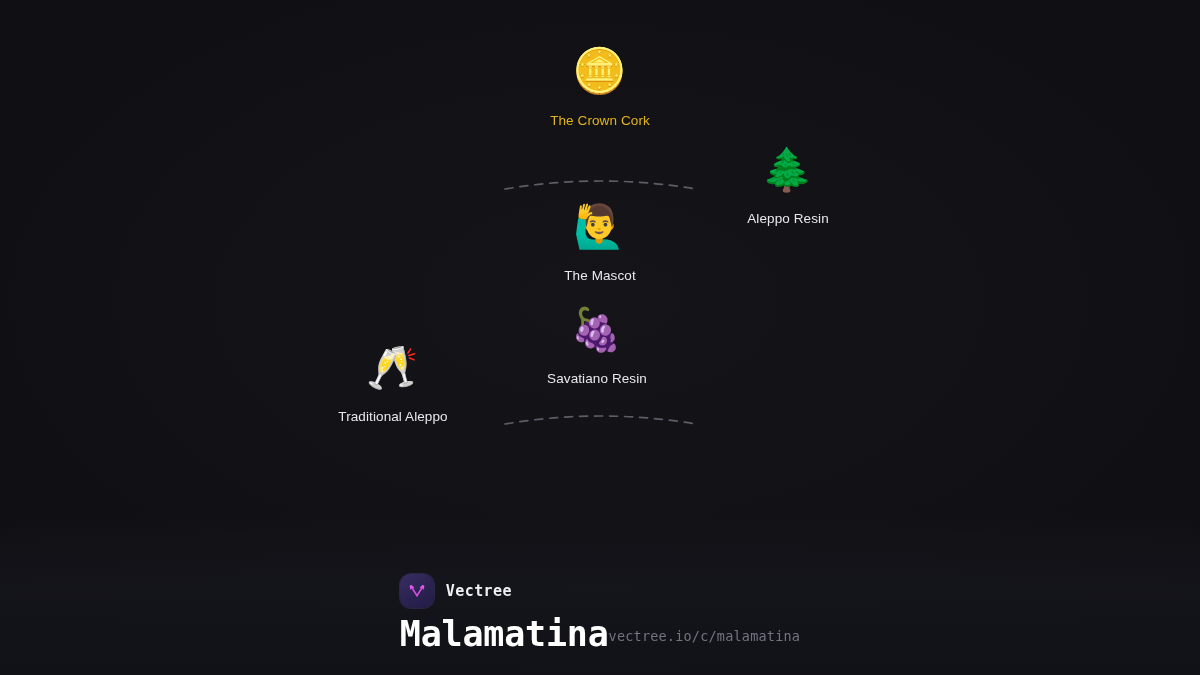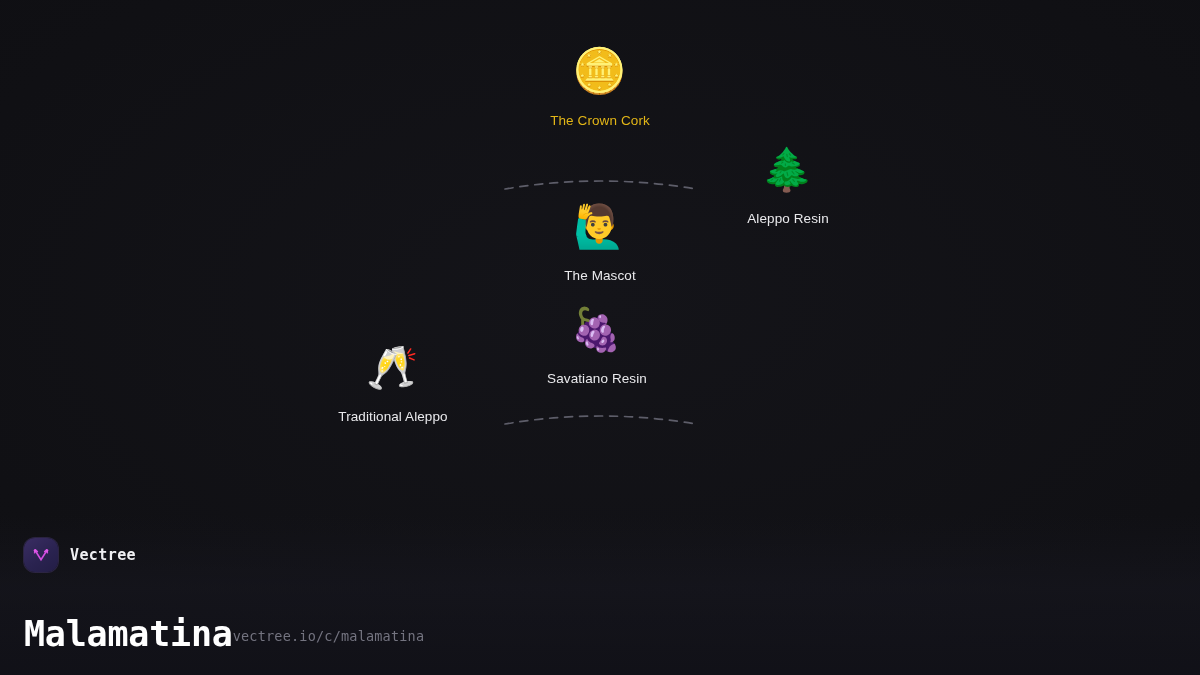--- a/index.html
+++ b/index.html
@@ -85,21 +85,21 @@
   #node-traditional-serving { left:393px; top:385px; }
 
   
   #footer {
     position:absolute;
     left:0; bottom:0;
     width:1200px; height:120px;
     padding:0 24px 22px 24px;
     display:flex;
     align-items:flex-end;
-    justify-content:flex-start;
+    justify-content:center;
   }
   #brand-block { display:flex; flex-direction:column; gap:8px; }
   #brand-row { display:flex; align-items:center; gap:12px; }
 
   #brand-logo {
     width:34px; height:34px;
     border-radius:11px;
     background:linear-gradient(145deg, #3a2d63 0%, #2a2350 55%, #231d46 100%);
     display:flex; align-items:center; justify-content:center;
     flex:0 0 auto;
@@ -114,21 +114,20 @@
     color:#f0f0f3;
     letter-spacing:.4px;
   }
   #page-title {
     font-family:"DejaVu Sans Mono", monospace;
     font-size:35px;
     font-weight:bold;
     color:#ffffff;
     letter-spacing:-.2px;
     line-height:1.05;
-    margin-top:36px;
   }
   #footer-url {
     font-family:"DejaVu Sans Mono", monospace;
     font-size:13.5px;
     color:#747480;
     letter-spacing:.2px;
     padding-bottom:9px;
     margin-top:38px;
   }
 </style>

